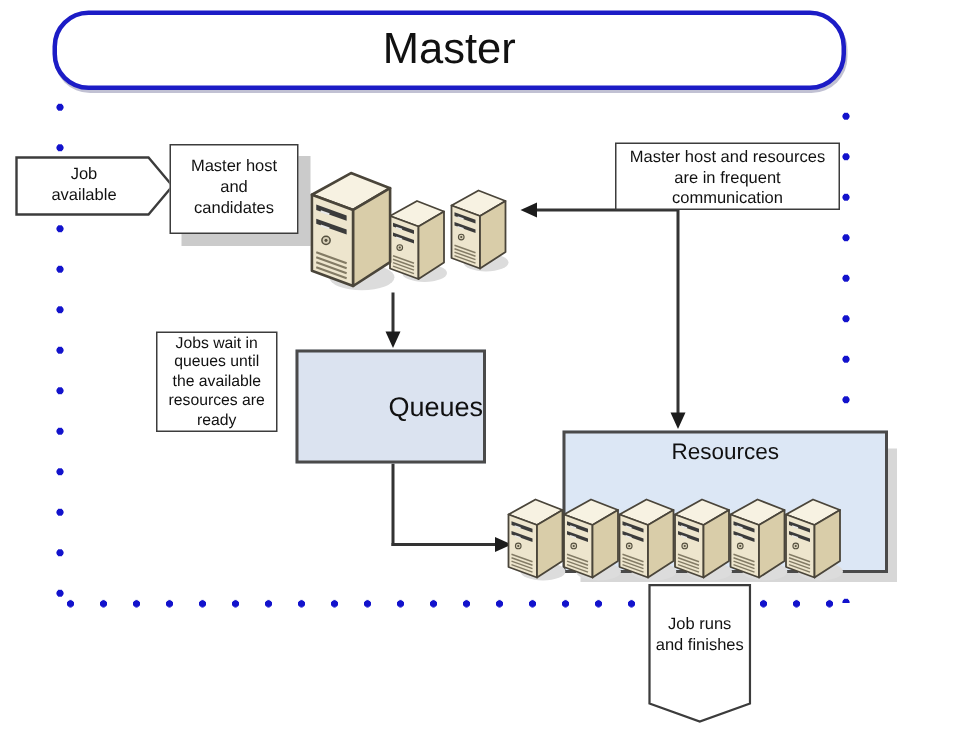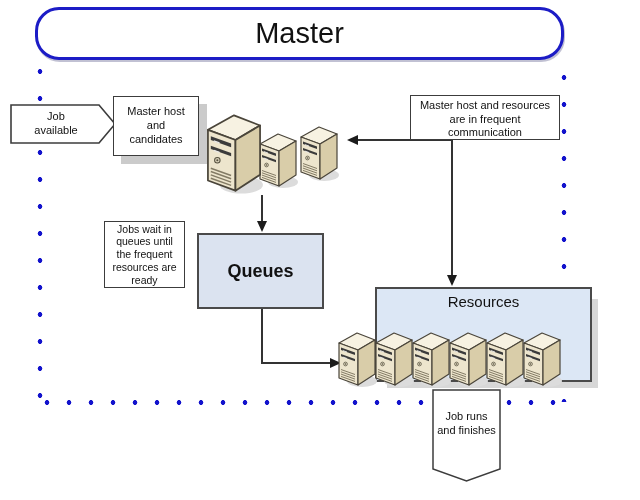--- a/index.html
+++ b/index.html
@@ -27,22 +27,22 @@
   .dots-right{left:560px;top:64px;height:338px;}
   .dots-bottom{left:36px;top:398px;width:536px;}
   
   .lbl{background:#fff;border:1.5px solid var(--box-border);display:flex;align-items:center;
     justify-content:center;text-align:center;white-space:pre-line;z-index:4;}
   .master-host-label{left:113px;top:96px;width:84px;height:58px;font-size:11px;line-height:1.25;
     box-shadow:8px 8px 0 #cbcbcb;}
   .comm-label{left:410px;top:95px;width:148px;height:43px;font-size:11px;line-height:1.2;align-items:flex-end;}
   .jobs-wait-label{left:104px;top:221px;width:79px;height:65px;font-size:10.5px;line-height:1.22;}
   .queues-box{left:197px;top:233px;width:123px;height:72px;background:var(--queues-fill);
-    border:2px solid #4a4a4a;display:flex;align-items:center;justify-content:center;
-    font-size:18px;z-index:3;font-weight:bold;}
+    border:2px solid #4a4a4a;display:flex;align-items:center;justify-content:flex-end;
+    font-size:18px;z-index:3;}
   .resources-box{left:343px;top:287px;width:213px;height:87px;background:var(--resources-fill);
     border:2px solid #4a4a4a;text-align:center;font-size:15px;padding-top:4px;z-index:2;
     box-shadow:9px 9px 0 -3px #d7d7d7;margin-left:32px;}
   
   .vline{width:2px;background:var(--line);z-index:2;}
   .hline{height:2px;background:var(--line);z-index:2;}
   .arr{width:0;height:0;z-index:2;}
   .arr-down{border-left:5.5px solid transparent;border-right:5.5px solid transparent;
     border-top:11px solid #1c1c1c;}
   .arr-left{border-top:5.5px solid transparent;border-bottom:5.5px solid transparent;
@@ -122,21 +122,21 @@
 
   <div class="abs vline" style="left:451px;top:138px;height:139px;"></div>
   <div class="abs arr arr-down" style="left:446.5px;top:275px;"></div>
 
   <div class="abs vline" style="left:261px;top:195px;height:27px;"></div>
   <div class="abs arr arr-down" style="left:256.5px;top:221px;"></div>
 
   <div class="abs lbl jobs-wait-label">
     <span>Jobs wait in
 queues until
-the frequent
+the available
 resources are
 ready</span>
   </div>
 
   <div class="abs queues-box">
     <span>Queues</span>
   </div>
 
   <div class="abs vline" style="left:261px;top:309px;height:55px;"></div>
   <div class="abs hline" style="left:261px;top:362px;width:71px;"></div>

